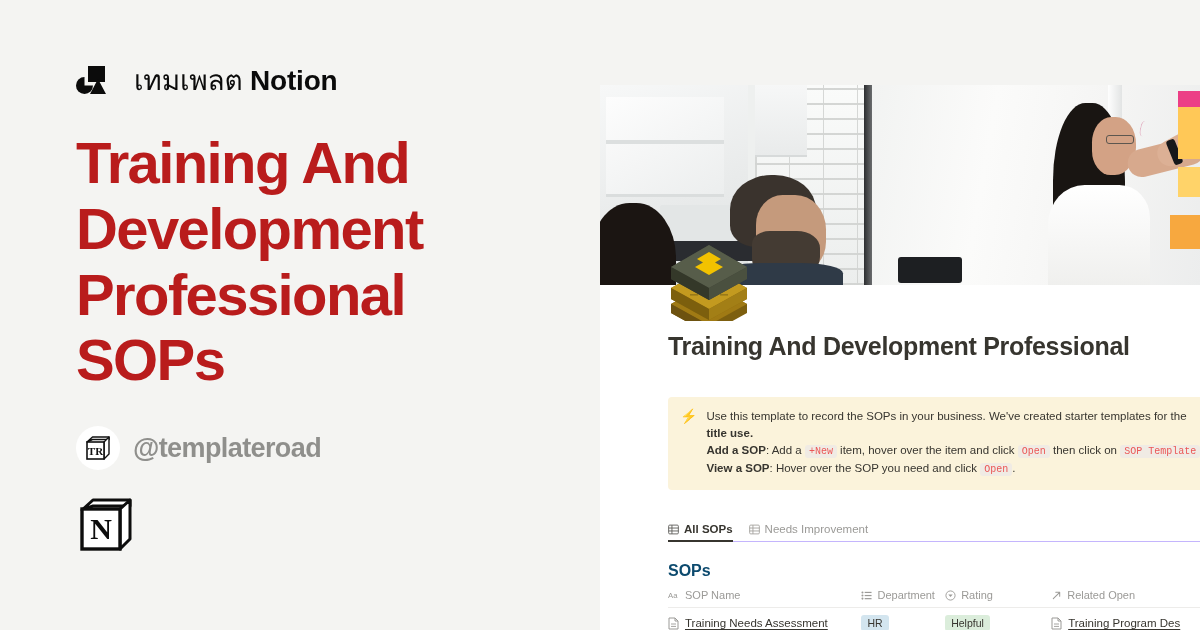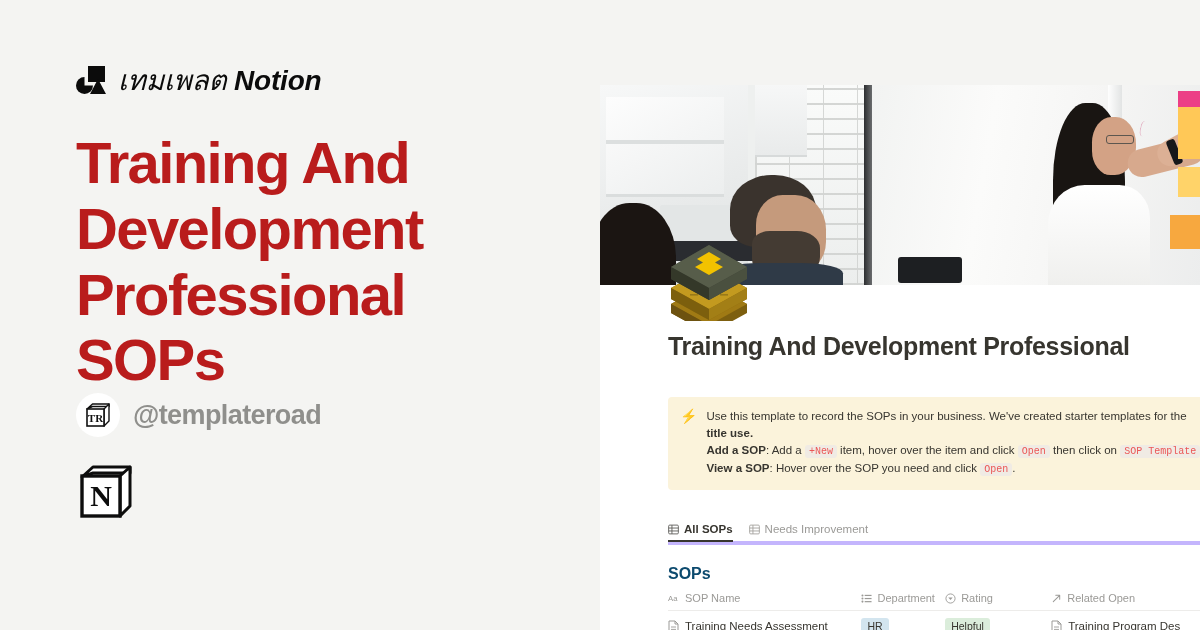--- a/index.html
+++ b/index.html
@@ -22,23 +22,22 @@
     position: absolute;
     left: 0; top: 0;
     width: 600px;
     height: 630px;
     padding: 60px 0 0 76px;
   }
 
   .brand-row {
     display: flex;
     align-items: center;
-    gap: 12px;
+    gap: 28px;
     height: 40px;
-    font-style: italic;
   }
 
   .brand-logo {
     width: 30px;
     height: 30px;
     position: relative;
     flex: 0 0 auto;
   }
   .brand-logo .lg-square {
     position: absolute;
@@ -79,20 +78,21 @@
     font-weight: 700;
     letter-spacing: -1.6px;
     color: #b91c1c;
     max-width: 430px;
   }
 
   .author-row {
     display: flex;
     align-items: center;
     gap: 13px;
+    margin-top: 33px;
   }
 
   .avatar {
     width: 44px; height: 44px;
     border-radius: 50%;
     background: #ffffff;
     display: flex;
     align-items: center;
     justify-content: center;
     flex: 0 0 auto;
@@ -294,21 +294,21 @@
     padding: 1px 4px;
     border-radius: 3px;
   }
 
   
   .tabs {
     margin-top: 33px;
     display: flex;
     align-items: center;
     gap: 16px;
-    border-bottom: 4px solid #c4b5fd;
+    border-bottom: 1px solid #c4b5fd;
     width: 532px;
     padding-bottom: 7px;
   }
   .tab {
     display: flex;
     align-items: center;
     gap: 5px;
     font-size: 11.5px;
     color: #9b9a97;
     position: relative;

